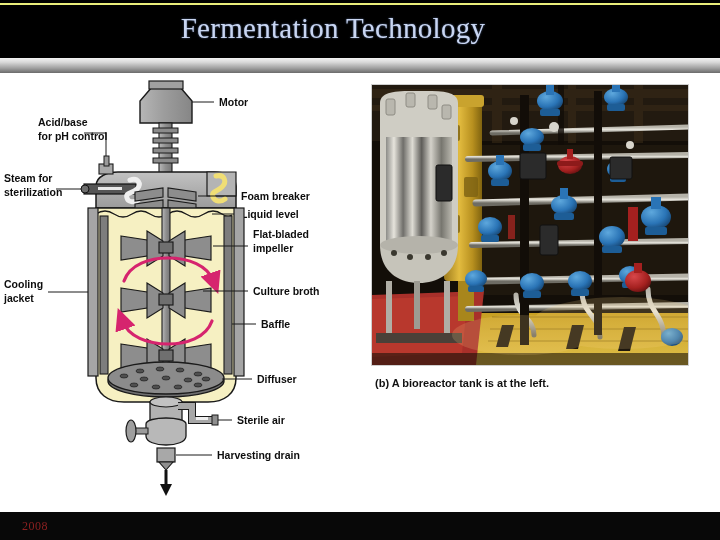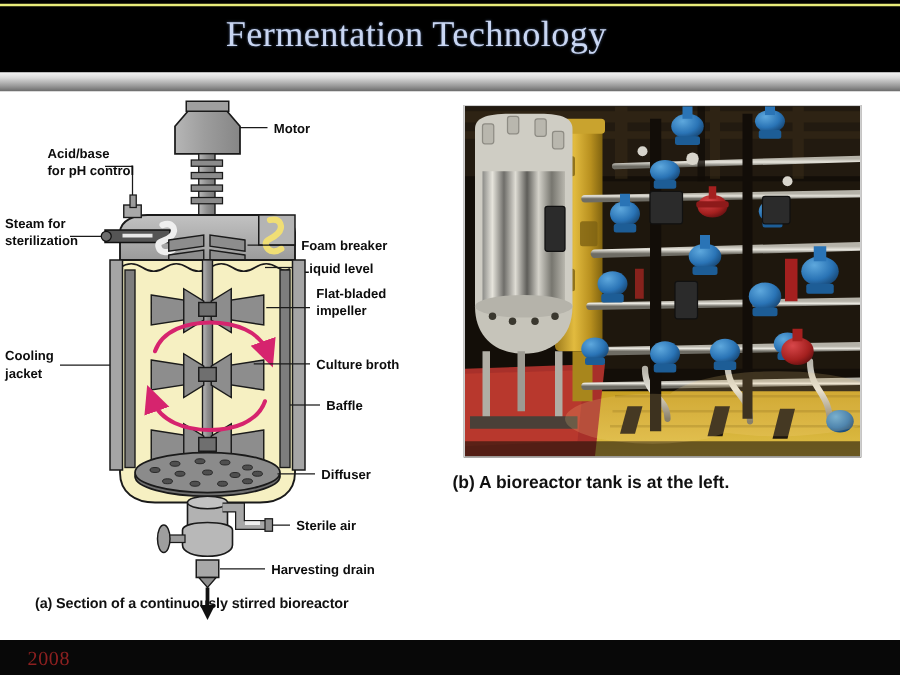--- a/index.html
+++ b/index.html
@@ -35,21 +35,21 @@
     background:linear-gradient(to bottom,#f2f2f2 0%,#d9d9d9 28%,#9c9c9c 70%,#6b6b6b 100%);
   }
 
   
   .footer-black{
     position:absolute;left:0;top:512px;width:720px;height:28px;background:#080808;
   }
   .footer-year{
     position:absolute;left:22px;top:519px;
     font-family:"Liberation Serif", serif;
-    font-size:16px;color:#8c2020;letter-spacing:.5px;
+    font-size:12px;color:#8c2020;letter-spacing:.5px;
   }
 
   
   #figure-a{position:absolute;left:0;top:76px;width:360px;height:430px;}
   #figure-a svg{display:block;}
   .cap{
     position:absolute;
     font-family:"Liberation Sans", sans-serif;
     font-weight:bold;font-size:11px;color:#111;
   }
@@ -61,21 +61,21 @@
   
   #figure-b{position:absolute;left:371px;top:84px;width:318px;height:282px;}
   #photo{
     position:relative;width:318px;height:282px;overflow:hidden;
     background:#120d07;
     border:1px solid #cfcfcf;
     box-sizing:border-box;
   }
   #photo svg{display:block;}
   #caption-b{
-    position:absolute;left:362px;top:377px;width:320px;font-size:14px;
+    position:absolute;left:375px;top:377px;width:320px;font-size:11px;
   }
 </style>
 </head>
 <body>
 
 <div id="slide">
 
   <div class="header-black"></div>
   <div class="header-rule"></div>
   <div class="header-title">Fermentation Technology</div>
@@ -257,21 +257,20 @@
 
       <text class="dlabel" x="38" y="50">Acid/base</text>
       <text class="dlabel" x="38" y="64">for pH control</text>
       <text class="dlabel" x="4" y="106">Steam for</text>
       <text class="dlabel" x="4" y="120">sterilization</text>
       <text class="dlabel" x="4" y="212">Cooling</text>
       <text class="dlabel" x="4" y="226">jacket</text>
     </svg>
   </div>
 
-  <div class="cap" id="caption-a">(a) Section of a continuously stirred bioreactor</div>
 
   <div id="figure-b">
     <div id="photo">
       <svg width="316" height="280" viewBox="0 0 316 280" xmlns="http://www.w3.org/2000/svg" role="img">
         <title>Photograph of an industrial bioreactor installation: stainless steel tank at the left with yellow vessel behind it, dense stainless piping, blue diaphragm valves, red valves, on a yellow and red painted floor.</title>
         <defs>
           <linearGradient id="pSteel" x1="0" y1="0" x2="1" y2="0">
             <stop offset="0%" stop-color="#8c8c88"></stop>
             <stop offset="12%" stop-color="#e6e4dc"></stop>
             <stop offset="26%" stop-color="#6f6e6a"></stop>

